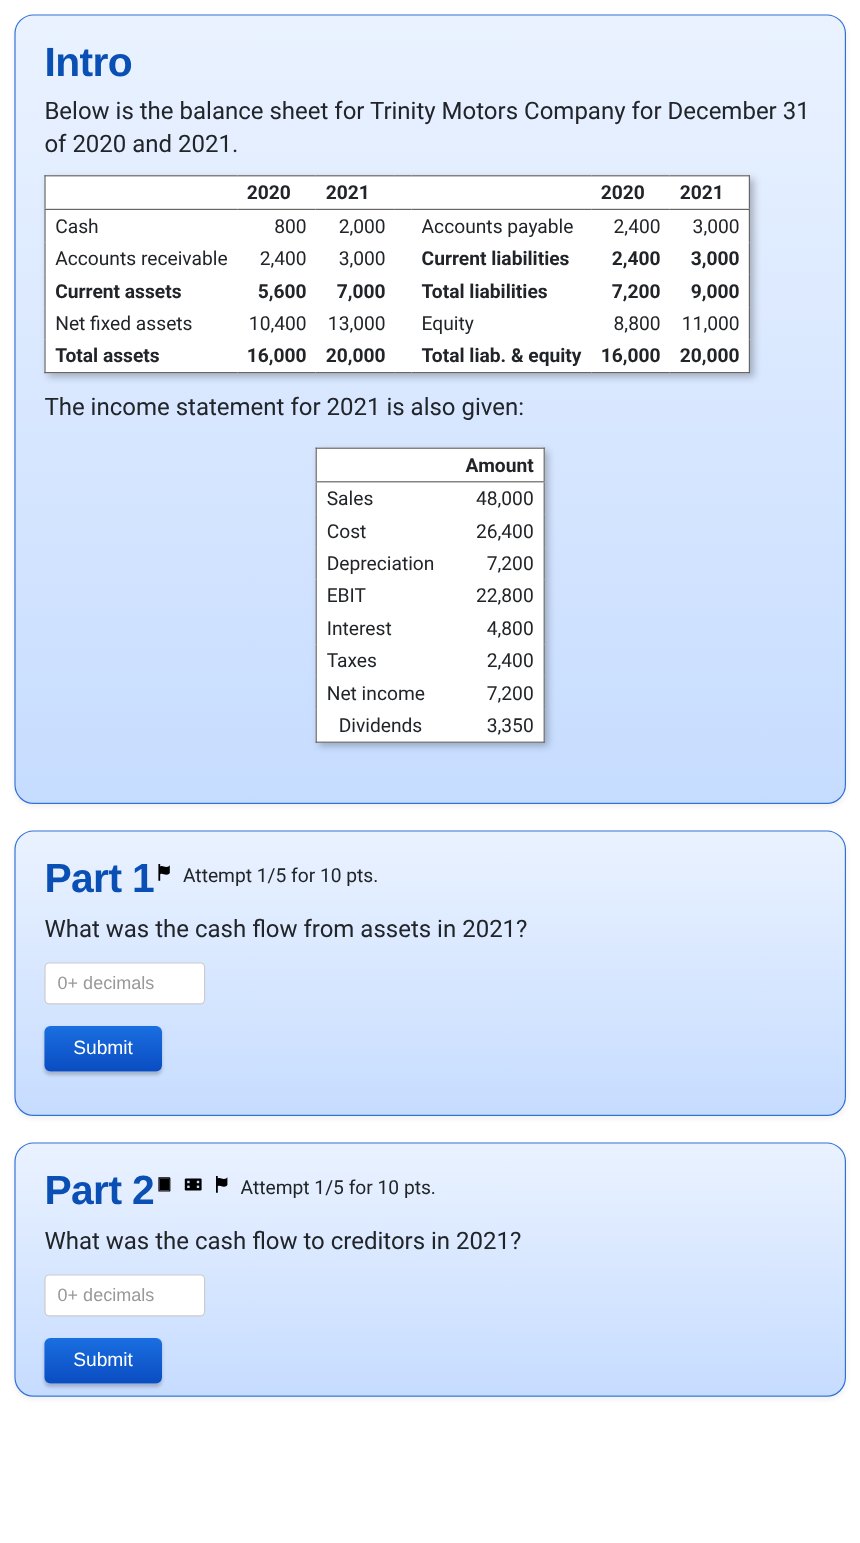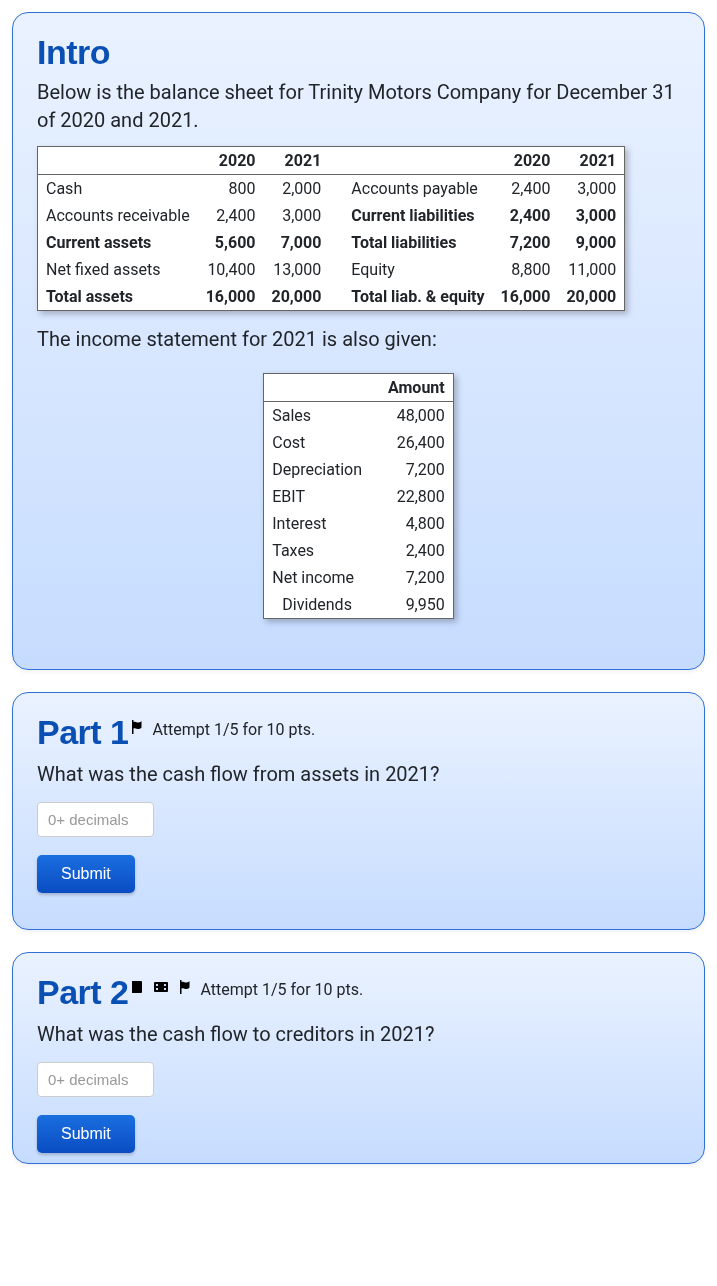--- a/index.html
+++ b/index.html
@@ -42,21 +42,21 @@
   }
   table.data th, table.data td {
     padding: 4px 8px;
     font-size: 16px;
     text-align: left;
     white-space: nowrap;
   }
   table.data thead th {
     border-bottom: 1px solid #666;
     font-weight: 700;
-    text-align: right;
+    text-align: left;
   }
   table.data thead th:first-child { text-align: left; }
   table.data td.num { text-align: right; }
   table.data td.bold, table.data th.bold { font-weight: 700; }
   .income-wrap { display:flex; justify-content:center; }
   table.income td:first-child { padding-right: 18px; }
   .indent { padding-left: 18px !important; }
   .part-header {
     display: flex;
     justify-content: flex-start;
@@ -69,21 +69,21 @@
     font-size: 16px;
     margin-top: 6px;
   }
   .attempt-row svg { width: 16px; height: 16px; fill: #000; }
   .question { margin: 4px 0 16px 0; font-size: 20px; }
   input.answer {
     border: 1px solid #ccc;
     border-radius: 4px;
     padding: 8px 10px;
     font-size: 15px;
-    width: 117px;
+    width: 134px;
     background: #fff;
     color: #333;
   }
   input.answer::placeholder { color: #999; }
   .submit-btn {
     display: inline-block;
     margin-top: 18px;
     background: linear-gradient(180deg, #1a6fe0 0%, #0a4cc2 100%);
     color: #fff;
     border: none;
@@ -197,21 +197,21 @@
           <tr>
             <td>Taxes</td>
             <td class="num">2,400</td>
           </tr>
           <tr>
             <td>Net income</td>
             <td class="num">7,200</td>
           </tr>
           <tr>
             <td class="indent">Dividends</td>
-            <td class="num">9,950</td>
+            <td class="num">3,350</td>
           </tr>
         </tbody>
     </table>
   </div>
 </div>
 
 <div class="card">
   <div class="part-header">
     <h2>Part 1</h2>
     <div class="attempt-row">

